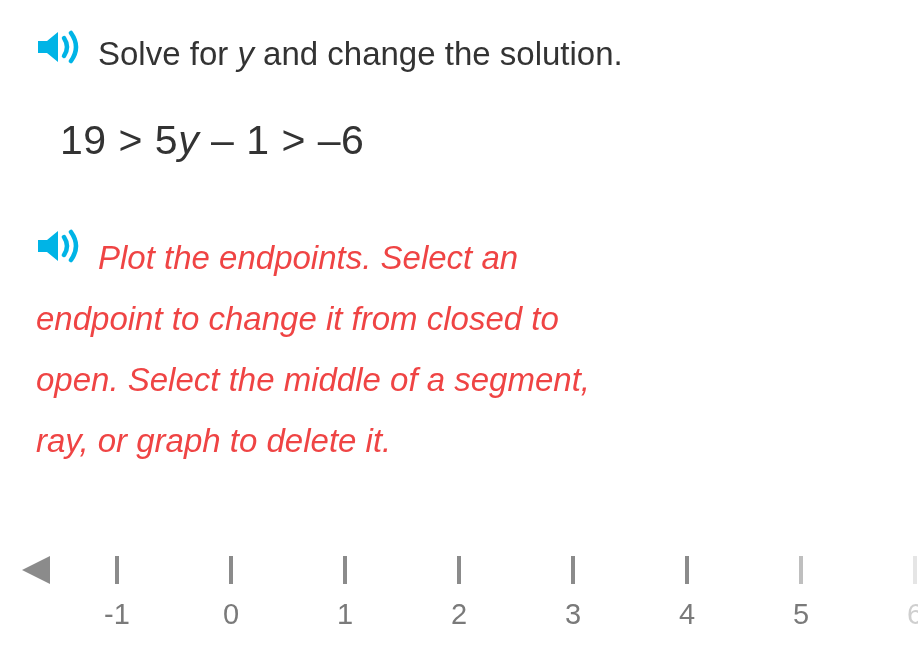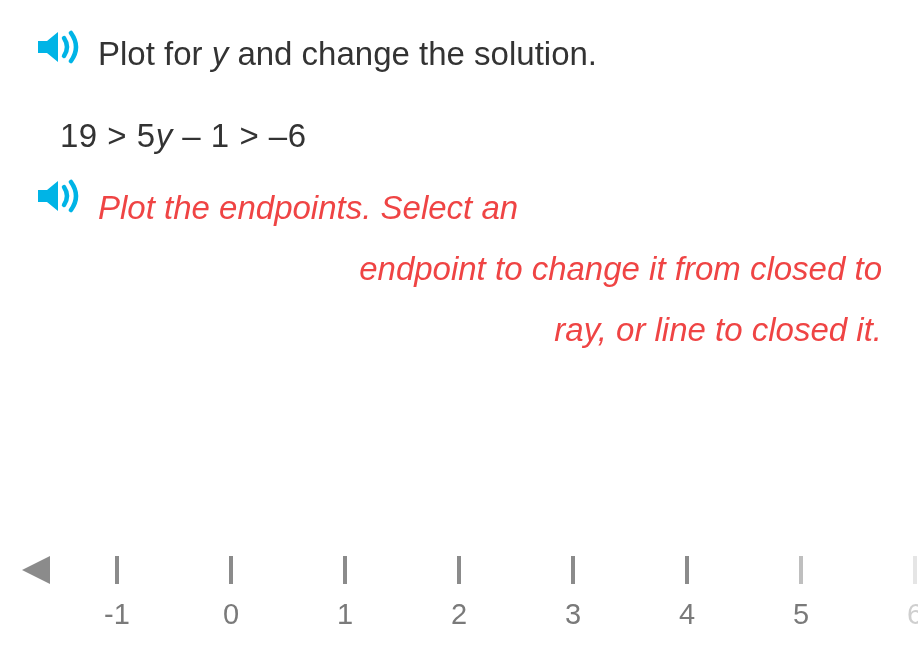--- a/index.html
+++ b/index.html
@@ -40,38 +40,37 @@
       color: #333333;
       font-size: 33px;
       line-height: 1.55;
       flex: 1;
     }
     .prompt-text .var-y {
       font-style: italic;
     }
     .inequality {
       color: #333333;
-      font-size: 33px;
+      font-size: 41px;
       padding-left: 24px;
-      margin-bottom: 22px;
+      margin-bottom: 63px;
       letter-spacing: 0.5px;
     }
     .inequality .var-y {
       font-style: italic;
     }
     .instruction-block {
       font-style: italic;
       color: #ef4444;
       font-size: 33px;
       line-height: 1.85;
       padding-left: 0;
     }
     .instruction-continue {
       padding-left: 0;
-      text-align: right;
     }
     .numberline-wrap {
       position: absolute;
       left: 22px;
       right: 0;
       bottom: 18px;
       height: 110px;
     }
     .numberline-svg {
       width: 100%;
@@ -116,40 +115,41 @@
 
   <div class="prompt-row">
     <div class="speaker-col">
       <svg class="speaker-icon" viewBox="0 0 48 34">
         <path d="M 2 11 L 11 11 L 22 2 L 22 32 L 11 23 L 2 23 Z" fill="#00b4e6"></path>
         <path d="M 28 8 Q 34 17 28 26" stroke="#00b4e6" stroke-width="4.5" fill="none" stroke-linecap="round"></path>
         <path d="M 35 3 Q 45 17 35 31" stroke="#00b4e6" stroke-width="4.5" fill="none" stroke-linecap="round"></path>
       </svg>
     </div>
     <div class="prompt-text">
-      <span>Plot for </span><span class="var-y">y</span><span> and change the solution.</span>
+      <span>Solve for </span><span class="var-y">y</span><span> and change the solution.</span>
     </div>
   </div>
 
   <div class="inequality">
     <span>19 &gt; 5</span><span class="var-y">y</span><span> – 1 &gt; –6</span>
   </div>
 
   <div class="prompt-row instructions">
     <div class="speaker-col">
       <svg class="speaker-icon" viewBox="0 0 48 34">
         <path d="M 2 11 L 11 11 L 22 2 L 22 32 L 11 23 L 2 23 Z" fill="#00b4e6"></path>
         <path d="M 28 8 Q 34 17 28 26" stroke="#00b4e6" stroke-width="4.5" fill="none" stroke-linecap="round"></path>
         <path d="M 35 3 Q 45 17 35 31" stroke="#00b4e6" stroke-width="4.5" fill="none" stroke-linecap="round"></path>
       </svg>
     </div>
     <div class="instruction-block"><span> </span><span>Plot the endpoints. Select an</span></div>
   </div>
   <div class="instruction-block instruction-continue">endpoint to change it from closed to</div>
-  <div class="instruction-block instruction-continue">ray, or line to closed it.</div>
+  <div class="instruction-block instruction-continue">open. Select the middle of a segment,</div>
+  <div class="instruction-block instruction-continue">ray, or graph to delete it.</div>
 
 </div>
 
 <div class="numberline-wrap">
   <svg class="numberline-svg" viewBox="0 0 896 110" preserveAspectRatio="none">
     <defs>
       <linearGradient id="fadeGrad" x1="0%" y1="0%" x2="100%" y2="0%">
         <stop offset="0%" stop-color="#8b8b8b"></stop>
         <stop offset="78%" stop-color="#8b8b8b"></stop>
         <stop offset="100%" stop-color="#f5f5f5"></stop>

